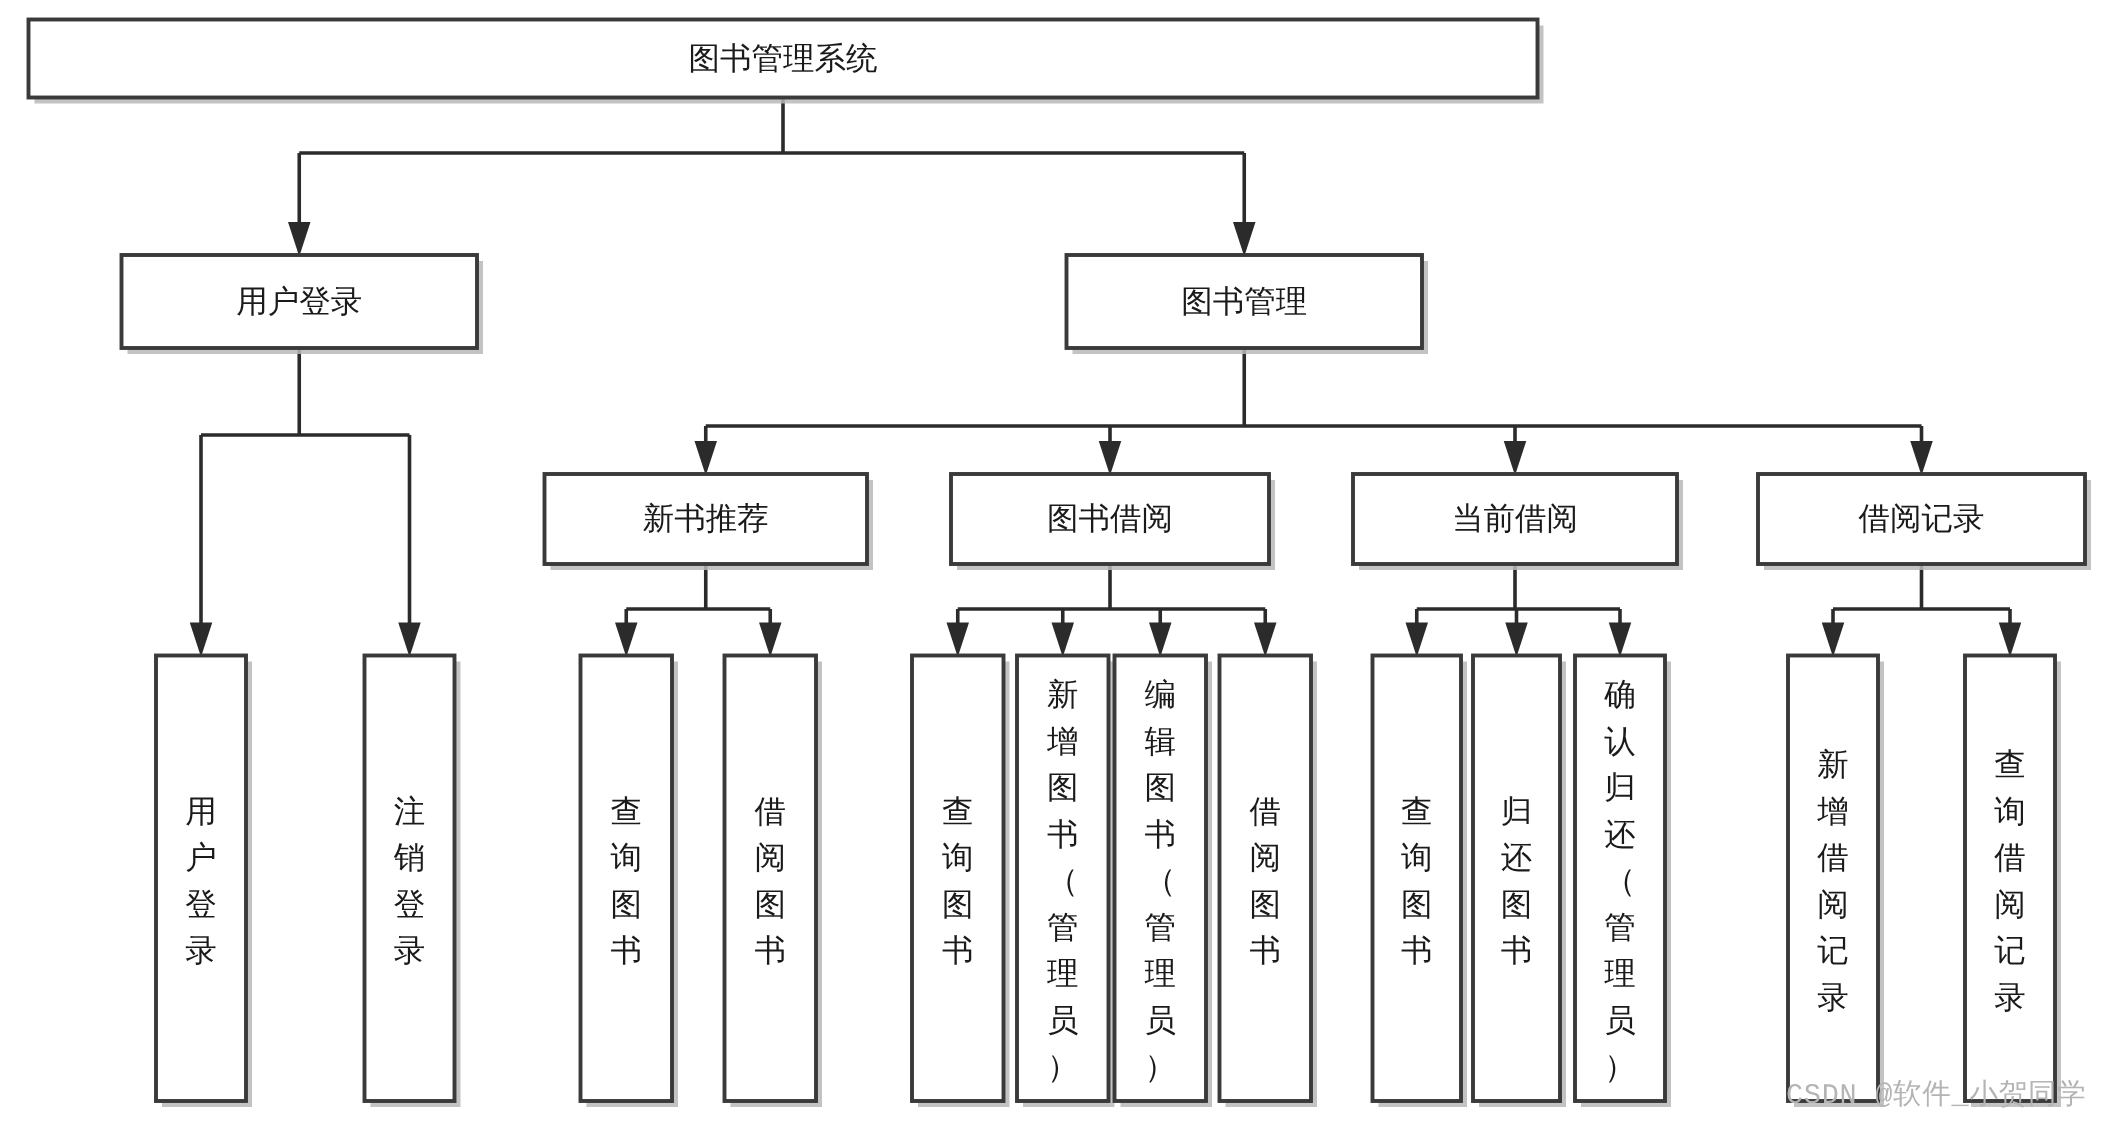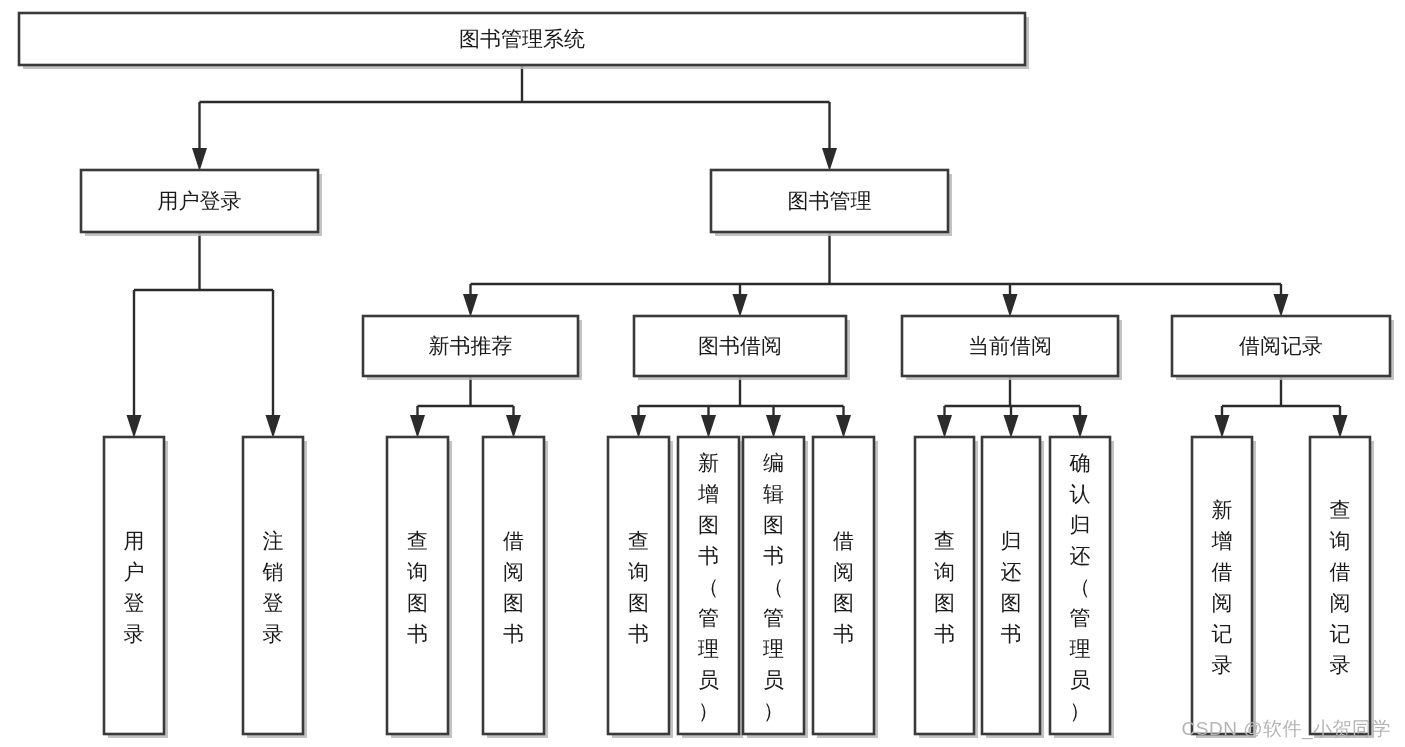--- a/index.html
+++ b/index.html
@@ -55,21 +55,21 @@
   .node-label-vert {
     font-family: "DejaVu Sans", "Liberation Sans", sans-serif;
     font-size: 21px;
     fill: #1a1a1a;
     text-anchor: middle;
   }
   .watermark {
     position: absolute;
     right: 14px;
     bottom: 5px;
-    font-family: Liberation Sans, sans-serif;
+    font-family: Liberation Mono, monospace;
     font-size: 19px;
     color: #b4b4b4;
     white-space: nowrap;
     letter-spacing: 0.5px;
     pointer-events: none;
   }
 </style>
 </head>
 <body>
 

